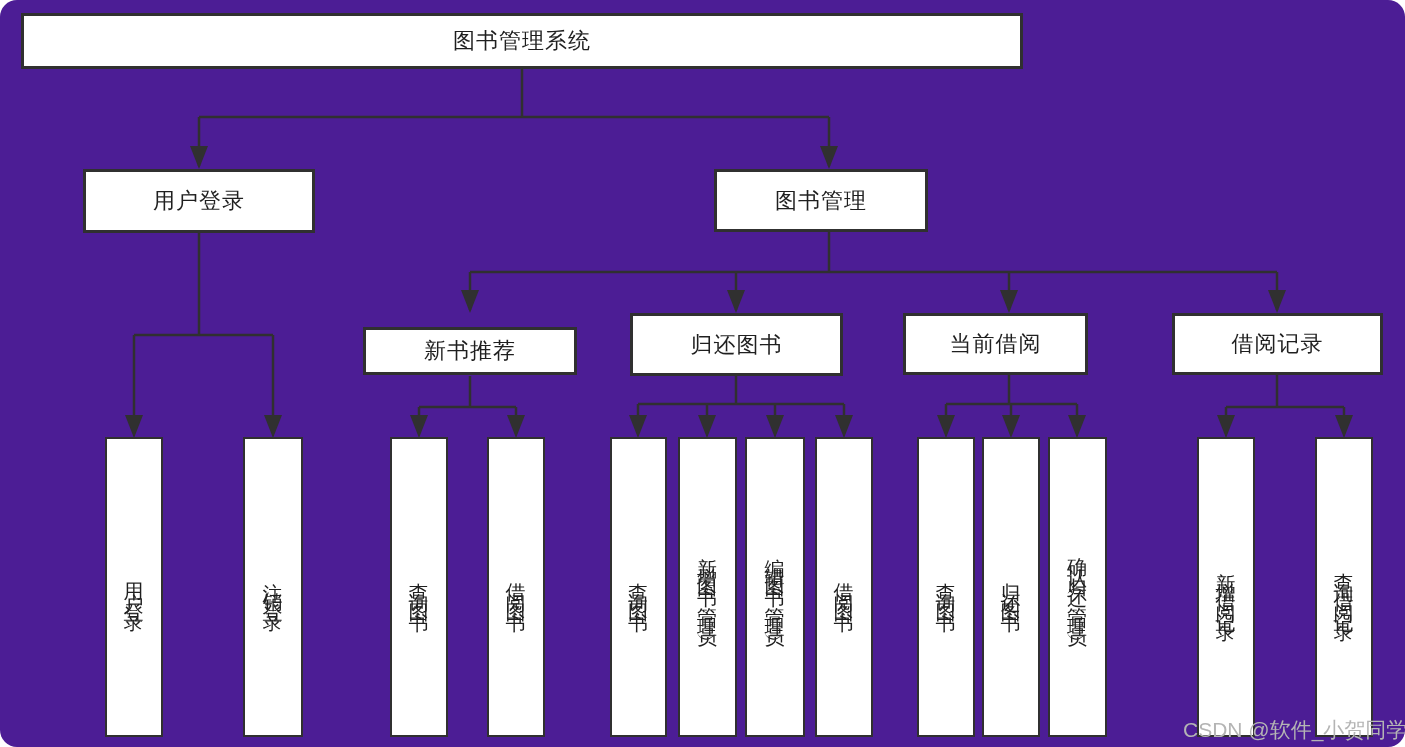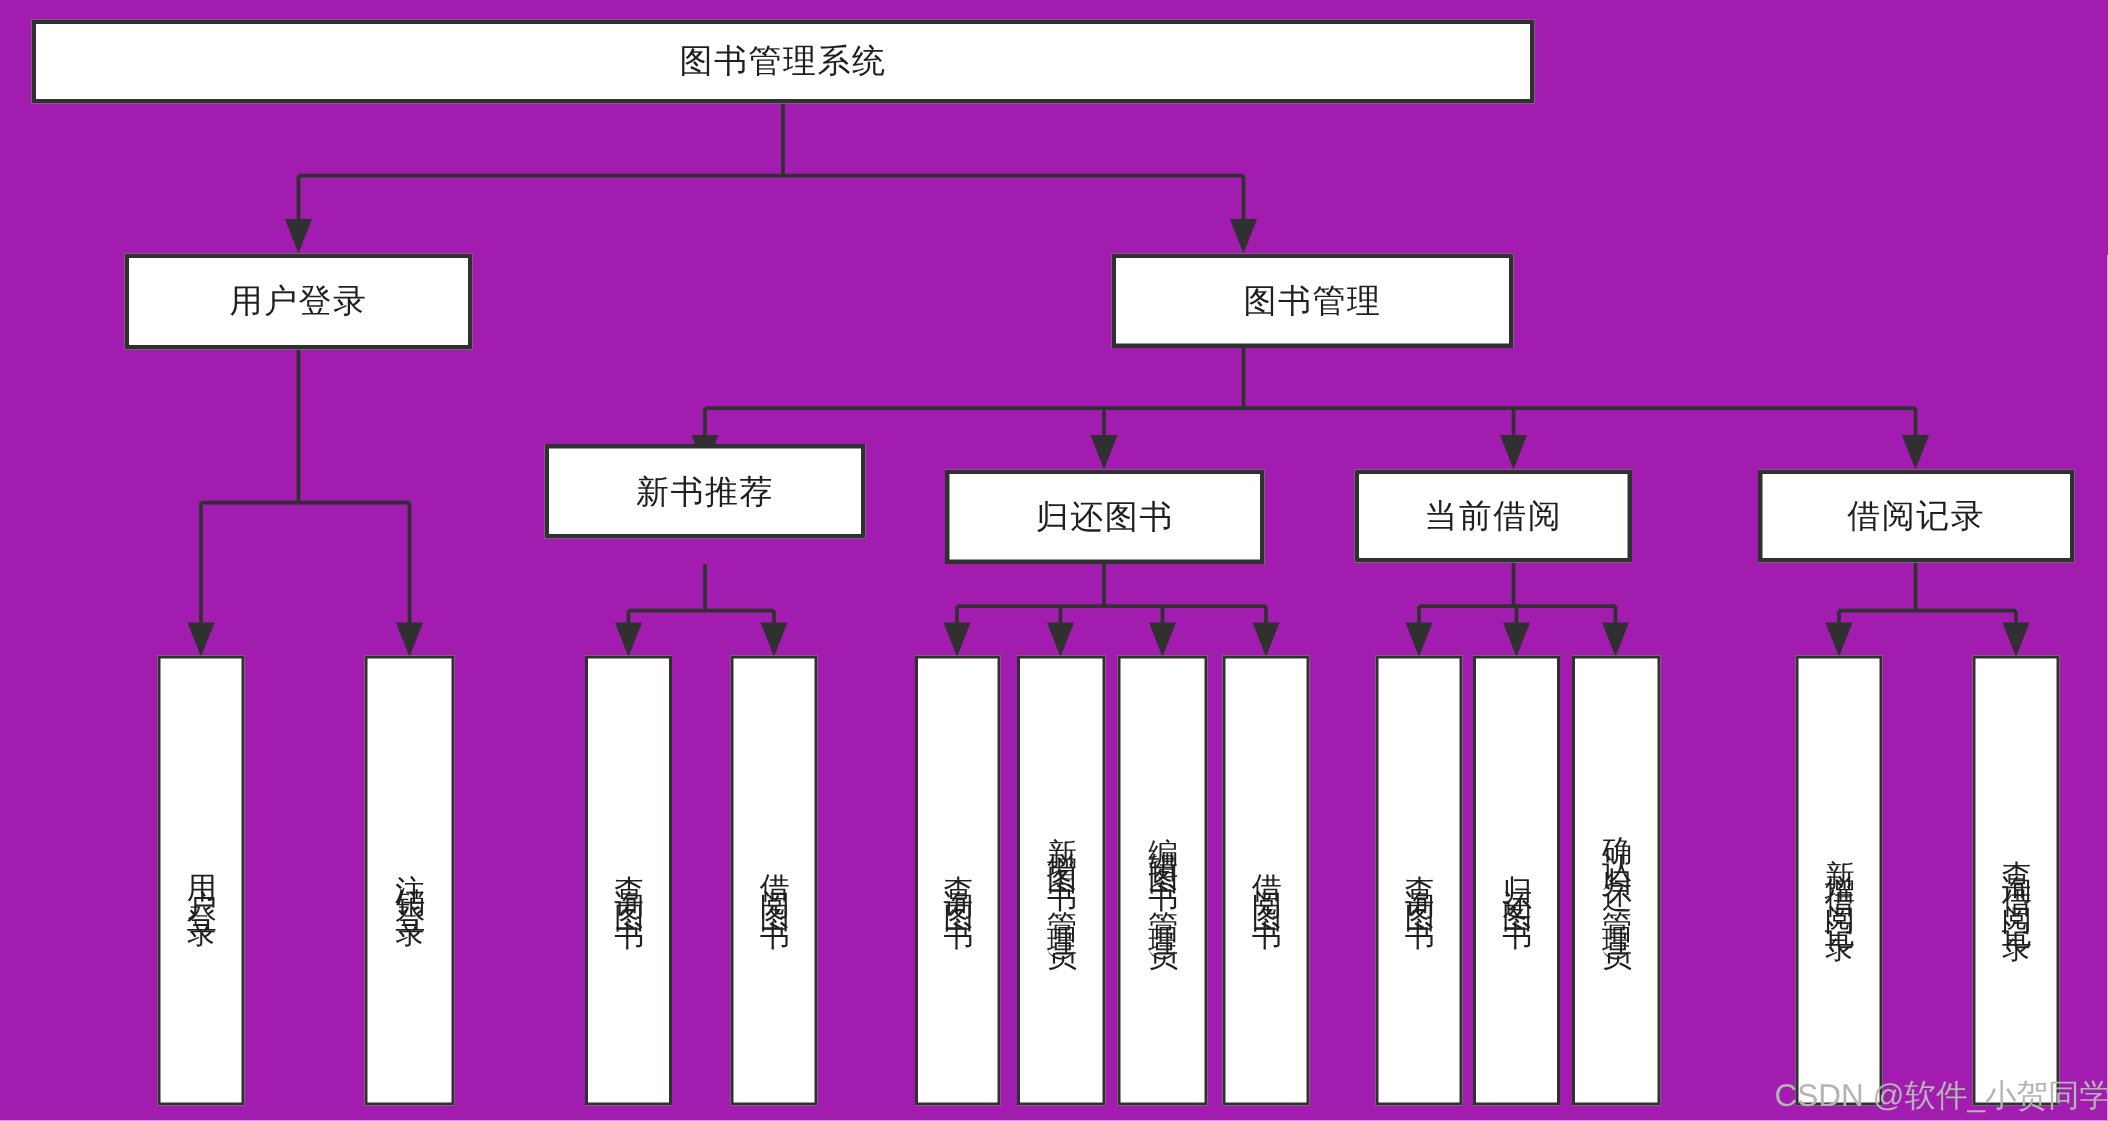--- a/index.html
+++ b/index.html
@@ -1,22 +1,23 @@
 <!DOCTYPE html>
 <html><head>
 <meta charset="utf-8">
 <style>
   html, body { margin: 0; padding: 0; background: #ffffff; }
   #stage {
     position: relative;
     width: 1405px;
     height: 747px;
-    background: #a21caf;
+    background: #4c1d95;
     overflow: hidden;
     font-family: "Liberation Sans", "DejaVu Sans", sans-serif;
+    border-radius: 17px;
   }
   #connector-svg {
     position: absolute;
     left: 0; top: 0;
     z-index: 1;
   }
   .node {
     position: absolute;
     z-index: 2;
     background: #ffffff;
@@ -124,25 +125,25 @@
     </g>
   </svg>
 
   <div class="node h" style="left:21px;top:13px;width:1002px;height:56px">
     <span>图书管理系统</span>
   </div>
 
   <div class="node h" style="left:83px;top:169px;width:232px;height:64px">
     <span>用户登录</span>
   </div>
-  <div class="node h" style="left:741px;top:169px;width:268px;height:63px">
+  <div class="node h" style="left:714px;top:169px;width:214px;height:63px">
     <span>图书管理</span>
   </div>
 
-  <div class="node h" style="left:363px;top:296px;width:214px;height:63px">
+  <div class="node h" style="left:363px;top:327px;width:214px;height:48px">
     <span>新书推荐</span>
   </div>
   <div class="node h" style="left:630px;top:313px;width:213px;height:63px">
     <span>归还图书</span>
   </div>
   <div class="node h" style="left:903px;top:313px;width:185px;height:62px">
     <span>当前借阅</span>
   </div>
   <div class="node h" style="left:1172px;top:313px;width:211px;height:62px">
     <span>借阅记录</span>

